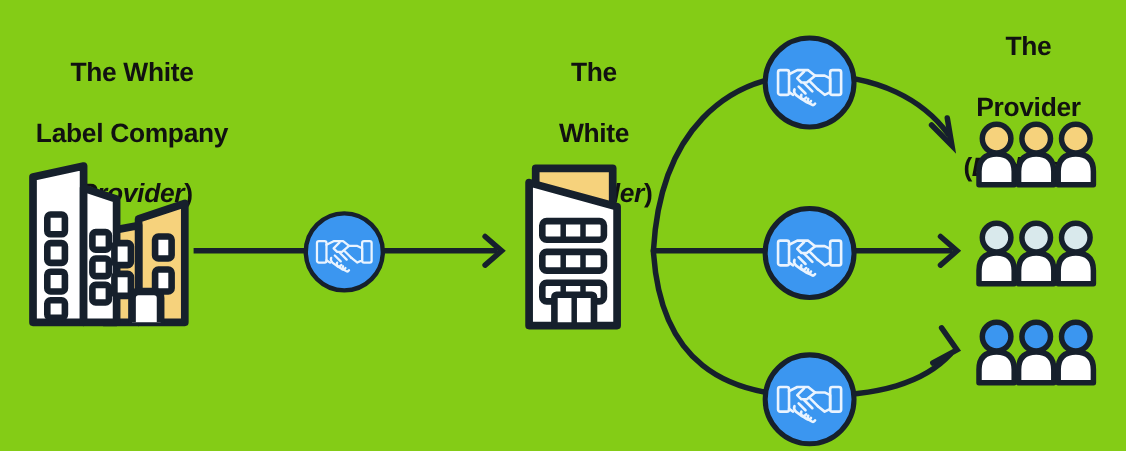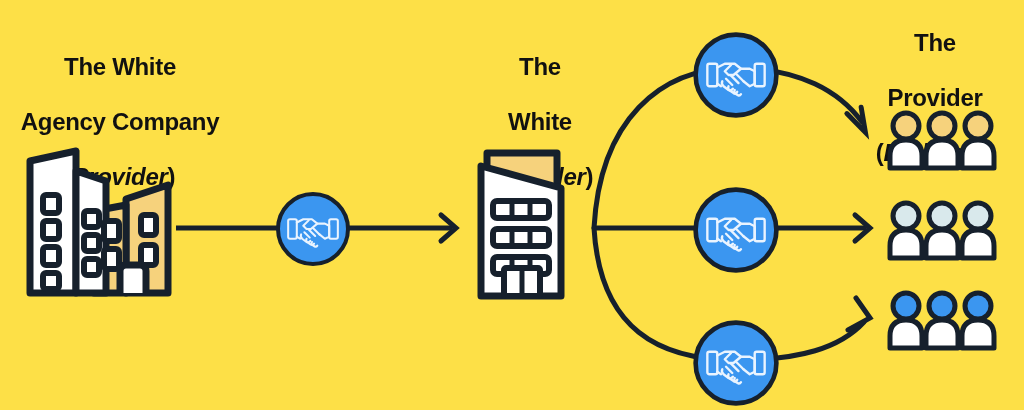--- a/index.html
+++ b/index.html
@@ -7,21 +7,21 @@
     padding: 0;
     background: #ffffff;
   }
   body {
     font-family: "Liberation Sans", sans-serif;
   }
   #canvas {
     position: relative;
     width: 1024px;
     height: 410px;
-    background: #fde047;
+    background: #84cc16;
     overflow: hidden;
   }
   .label {
     position: absolute;
     text-align: center;
     font-family: "Liberation Sans", sans-serif;
     font-weight: bold;
     color: #111111;
     line-height: 1.14;
     letter-spacing: -0.3px;
@@ -58,21 +58,21 @@
     position: absolute;
   }
 </style>
 </head>
 <body>
 
 <div id="canvas">
 
   <div class="label" id="label-provider">
     <div>The White</div>
-    <div>Agency Company</div>
+    <div>Label Company</div>
     <div><span>(</span><span class="paren">Provider</span><span>)</span></div>
   </div>
 
   <div class="label" id="label-agency">
     <div>The</div>
     <div>White</div>
     <div><span>(</span><span class="paren">Reseller</span><span>)</span></div>
   </div>
 
   <div class="label" id="label-customers">

